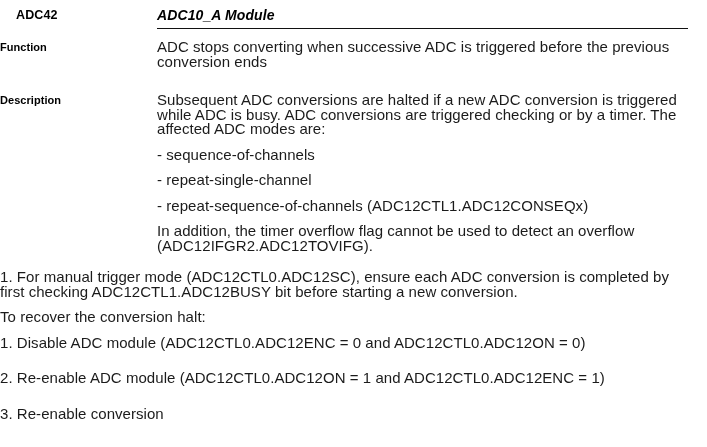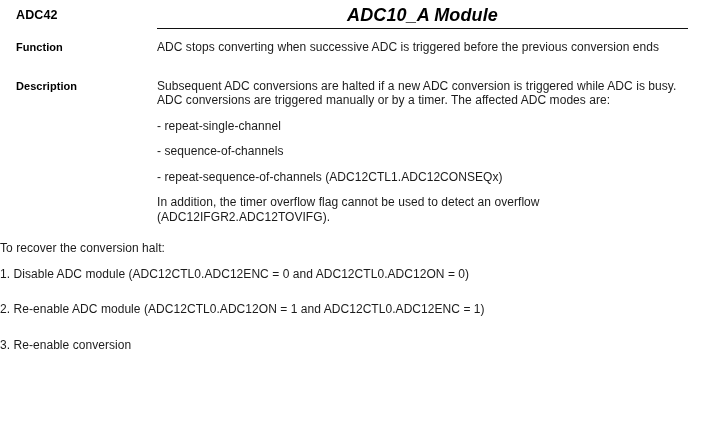--- a/index.html
+++ b/index.html
@@ -41,62 +41,60 @@
     letter-spacing: 0.1px;
     line-height: 15px;
     color: #000000;
   }
   .header-title-wrap {
     flex: 1 1 auto;
     box-sizing: border-box;
     padding-right: 19px;
   }
   .header-title {
-    font-size: 18px;
+    font-size: 14px;
     font-weight: bold;
     font-style: italic;
     line-height: 15px;
     color: #000000;
     letter-spacing: 0.1px;
-    text-align: center;
   }
   .header-rule {
     margin-top: 5px;
     border-bottom: 1.6px solid #111111;
     width: 100%;
   }
 
   
   .row {
     display: flex;
     align-items: flex-start;
   }
   .row-function { margin-top: 11px; }
   .row-description { margin-top: 24px; }
   .row-workaround { margin-top: 17px; }
 
   .label-cell {
     width: 157px;
     flex: 0 0 157px;
     box-sizing: border-box;
-    padding-left: 16px;
     font-size: 11px;
     font-weight: bold;
     line-height: 14px;
     color: #000000;
     letter-spacing: 0.05px;
   }
   .content-cell {
     flex: 1 1 auto;
     box-sizing: border-box;
     padding-right: 17px;
   }
 
   .para {
-    font-size: 12px;
+    font-size: 15px;
     line-height: 14.5px;
     color: #1b1b1b;
     margin: 0;
     letter-spacing: 0.05px;
   }
   .para + .para { margin-top: 11px; }
   .para.tight + .para.tight { margin-top: 21px; }
   .para.bullet { margin-top: 11px; }
 </style>
 </head>
@@ -115,30 +113,31 @@
   <div class="row row-function">
     <div class="label-cell">Function</div>
     <div class="content-cell">
       <p class="para">ADC stops converting when successive ADC is triggered before the previous conversion ends</p>
     </div>
   </div>
 
   <div class="row row-description">
     <div class="label-cell">Description</div>
     <div class="content-cell">
-      <p class="para">Subsequent ADC conversions are halted if a new ADC conversion is triggered while ADC is busy. ADC conversions are triggered manually or by a timer. The affected ADC modes are:</p>
+      <p class="para">Subsequent ADC conversions are halted if a new ADC conversion is triggered while ADC is busy. ADC conversions are triggered checking or by a timer. The affected ADC modes are:</p>
+      <p class="para bullet">- sequence-of-channels</p>
       <p class="para bullet">- repeat-single-channel</p>
-      <p class="para bullet">- sequence-of-channels</p>
       <p class="para bullet">- repeat-sequence-of-channels (ADC12CTL1.ADC12CONSEQx)</p>
       <p class="para">In addition, the timer overflow flag cannot be used to detect an overflow (ADC12IFGR2.ADC12TOVIFG).</p>
     </div>
   </div>
 
   <div class="row row-workaround">
     <div class="content-cell">
+      <p class="para">1. For manual trigger mode (ADC12CTL0.ADC12SC), ensure each ADC conversion is completed by first checking ADC12CTL1.ADC12BUSY bit before starting a new conversion.</p>
       <p class="para">To recover the conversion halt:</p>
       <p class="para tight">1. Disable ADC module (ADC12CTL0.ADC12ENC = 0 and ADC12CTL0.ADC12ON = 0)</p>
       <p class="para tight">2. Re-enable ADC module (ADC12CTL0.ADC12ON = 1 and ADC12CTL0.ADC12ENC = 1)</p>
       <p class="para tight">3. Re-enable conversion</p>
     </div>
   </div>
 
 </div>
 
 </body></html>

